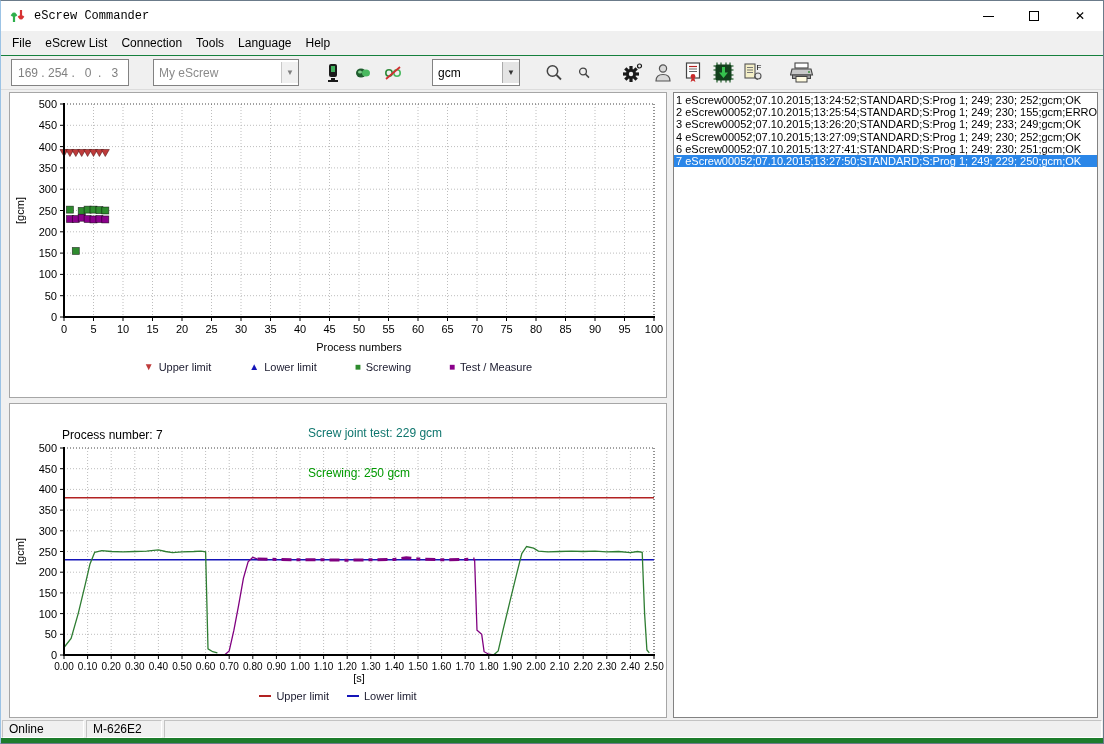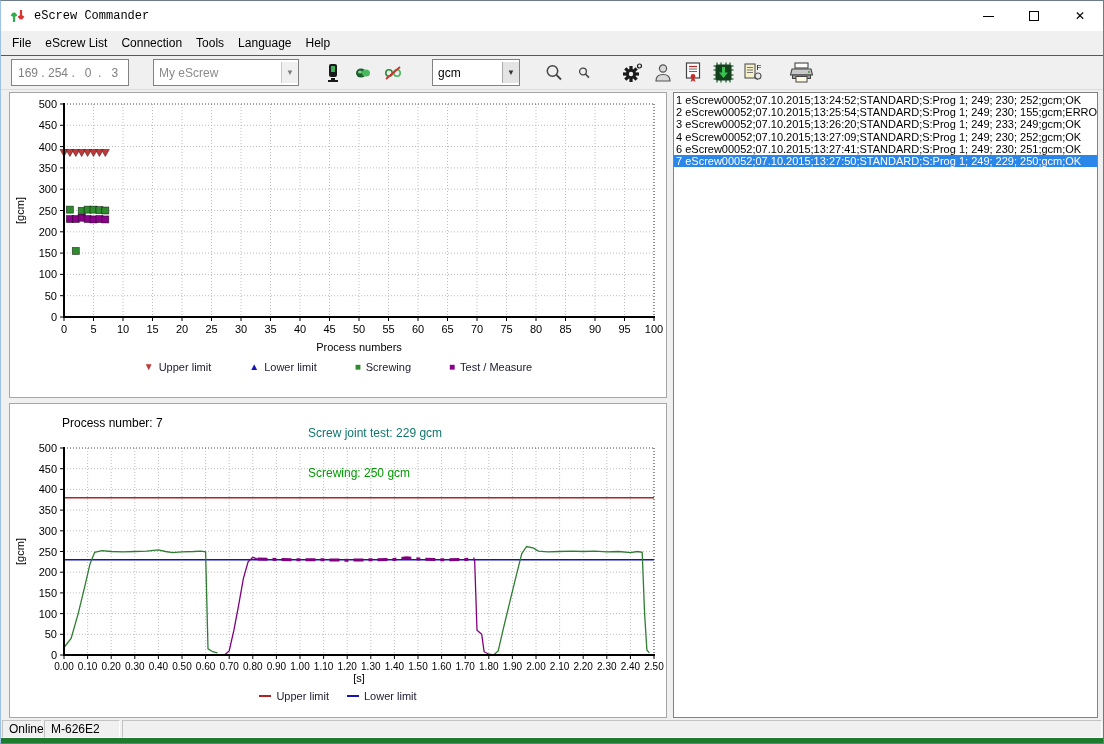--- a/index.html
+++ b/index.html
@@ -43,29 +43,29 @@
   .log-list { width:425px; height:626px; background:#fff; border:1px solid #828282; overflow:hidden; padding-top:1px; }
   .log-row { font-size:11px; line-height:12.2px; color:#000; white-space:nowrap; padding-left:2px; }
   .log-row.selected { background:#2a86e8; color:#fff; }
 
   
   .legend-row { display:flex; justify-content:center; gap:38px; margin-top:6px; }
   .legend-item { display:flex; align-items:center; font-size:11px; color:#1a1a2e; gap:5px; }
   .legend-glyph { font-size:10px; line-height:10px; }
   .legend-dash { width:12px; height:2px; display:inline-block; }
   .chart-header { position:absolute; top:8px; left:0; width:100%; font-size:12px; }
-  .hdr-process { position:absolute; left:52px; top:4px; color:#000; }
+  .hdr-process { position:absolute; left:52px; top:16px; color:#000; }
   .hdr-screwing { position:absolute; left:298px; top:14px;margin-top:40px; }
   .hdr-test { position:absolute; left:298px; top:14px; }
   .legend-row-bottom { display:flex; justify-content:center; gap:18px; margin-top:4px; }
 
   
   .statusbar { height:18px; margin-top:2px; display:flex; background:#f0f0f0; font-size:12px; }
   .status-cell { border:1px solid #c3c3c3; border-right-color:#ffffff; border-bottom-color:#ffffff; padding:0 6px; display:flex; align-items:center; height:18px; }
-  .status-conn { width:40px; margin-left:1px; }
+  .status-conn { width:82px; margin-left:1px; }
   .status-dev { width:76px; margin-left:2px; }
   .status-rest { flex:1; margin-left:2px; margin-right:1px; }
   .green-strip { height:7px; background:#1d7c2c; margin-top:0px; }
   svg { display:block; }
 </style>
 </head>
 <body>
 
 <div class="window">
 

